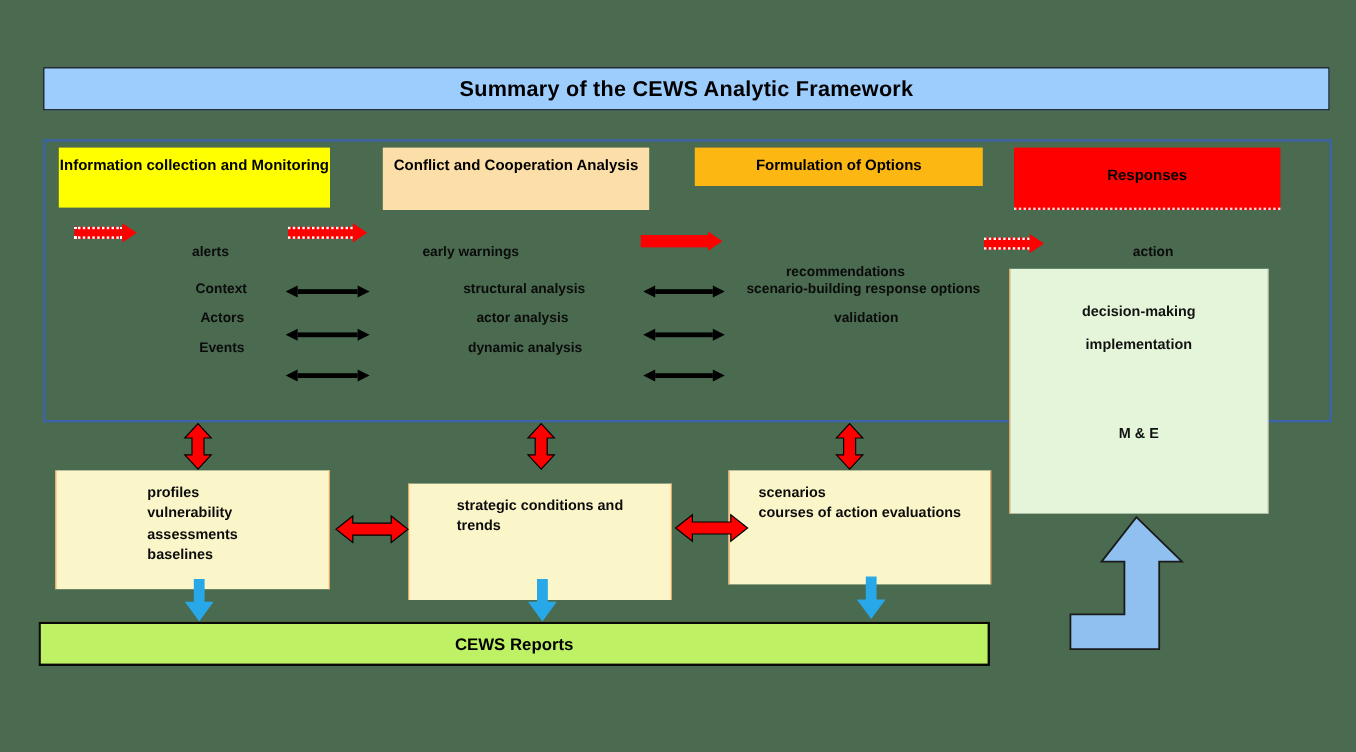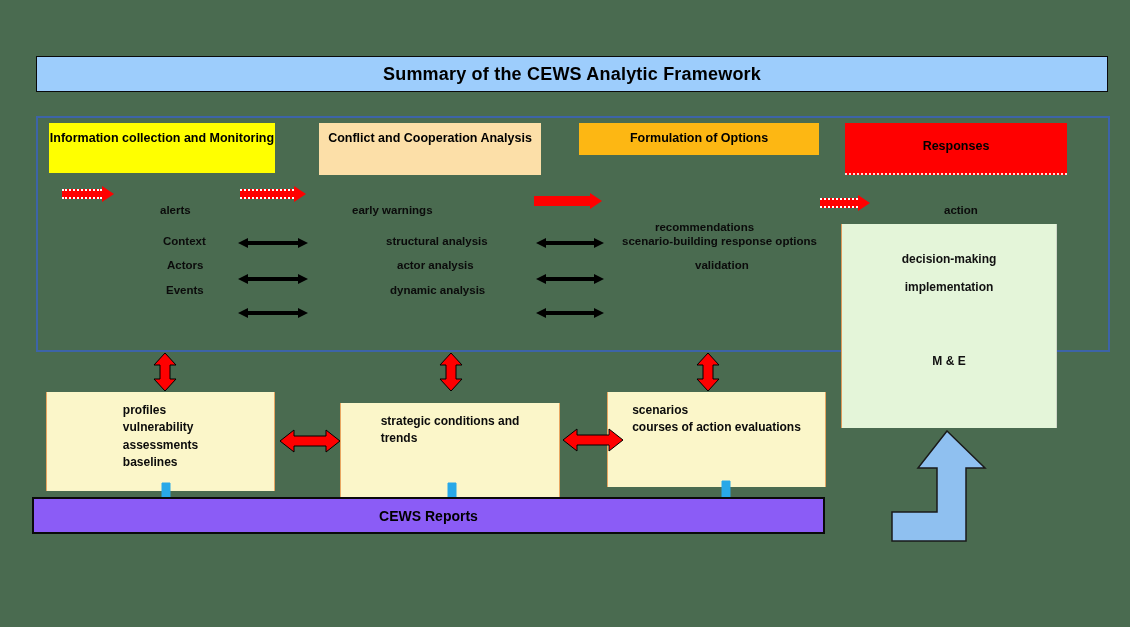--- a/index.html
+++ b/index.html
@@ -190,22 +190,22 @@
   .bdown { width: 24px; height: 36px; }
   .bd1 { left: 154px; top: 482px; }
   .bd2 { left: 440px; top: 482px; }
   .bd3 { left: 714px; top: 480px; }
 
   
   .l-arrow { left: 890px; top: 430px; width: 100px; height: 112px; }
 
   
   .reports-banner {
-    left: 32px; top: 497px; width: 793px; height: 37px;
-    background: #8b5cf6;
+    left: 32px; top: 518px; width: 793px; height: 37px;
+    background: #bef264;
     border: 2px solid #0a0a0a;
     display: flex; align-items: center; justify-content: center;
   }
   .reports-banner span {
     font-size: 14px; font-weight: bold; color: #000;
   }
 </style>
 </head>
 <body>
 

